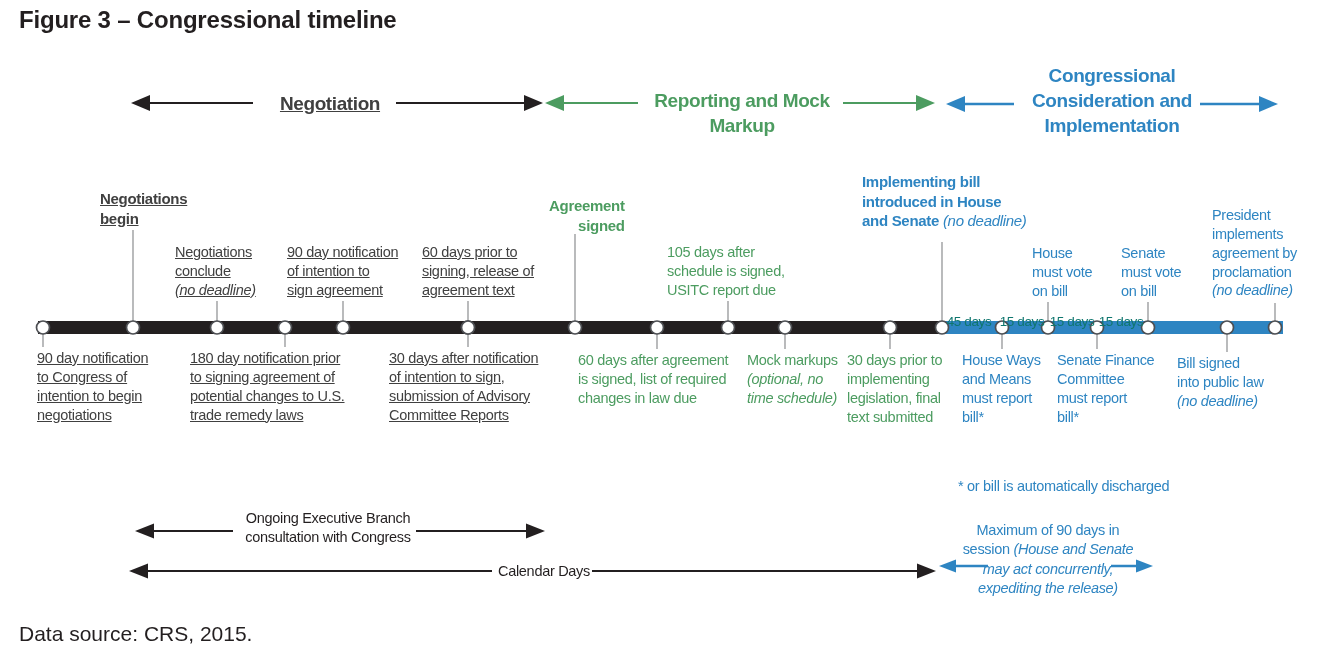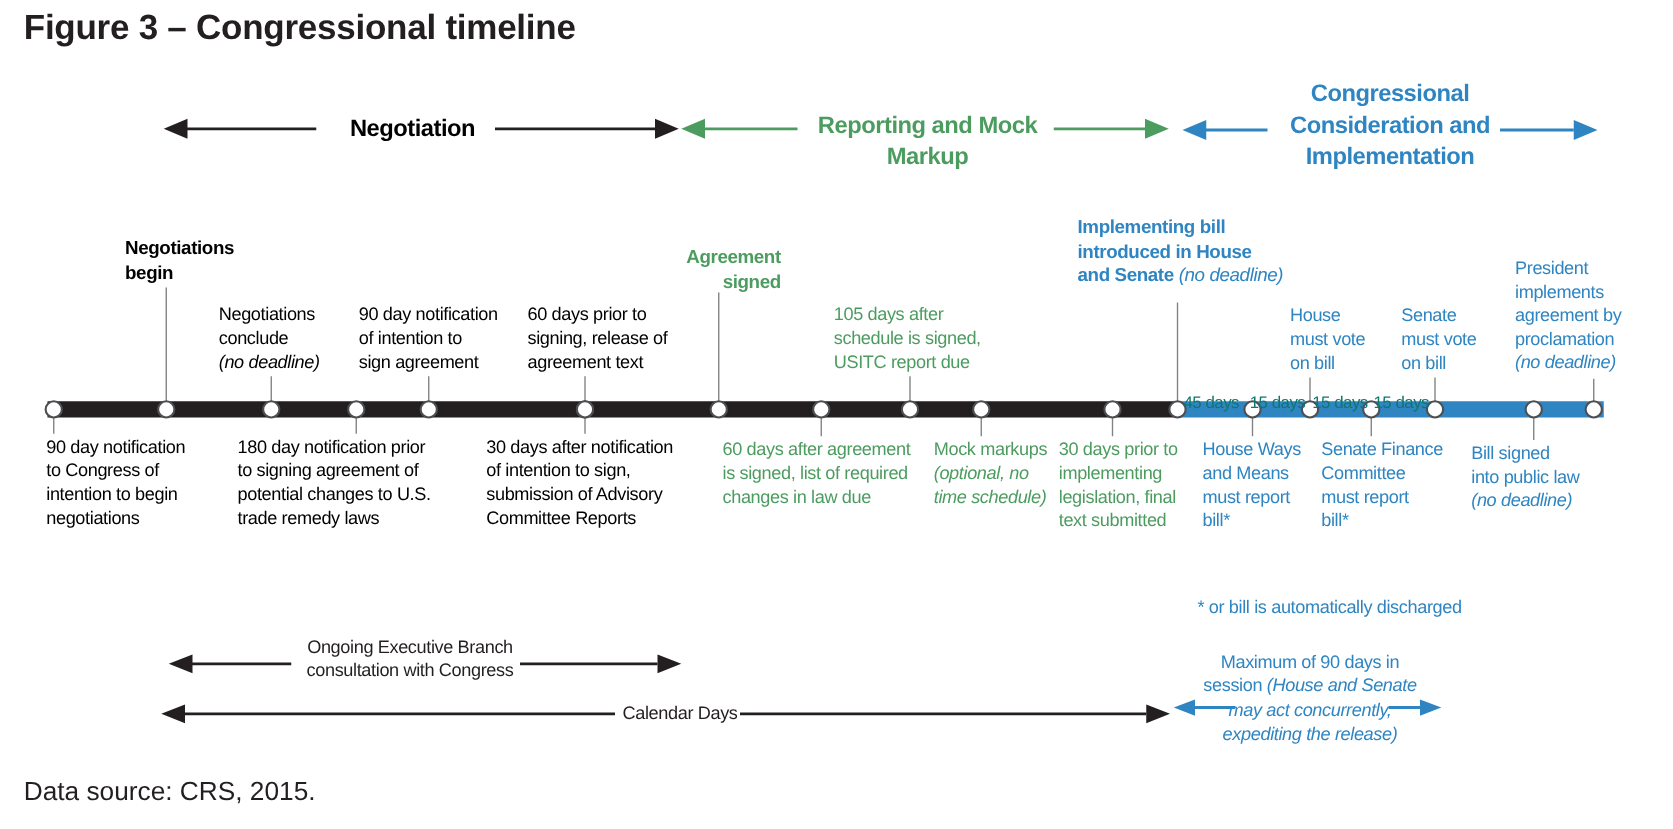--- a/index.html
+++ b/index.html
@@ -1,23 +1,23 @@
 <!DOCTYPE html>
 <html><head>
 <meta charset="utf-8">
 <style>
   html,body{margin:0;padding:0;background:#fff;}
   .stage{position:relative;width:1338px;height:663px;background:#fff;
          font-family:"Liberation Sans",sans-serif;color:#231f20;overflow:hidden;}
-  .title{position:absolute;left:19px;top:6px;font-size:28px;font-weight:bold;letter-spacing:-0.2px;}
+  .title{position:absolute;left:19px;top:6px;font-size:24px;font-weight:bold;letter-spacing:-0.2px;}
   .footer{position:absolute;left:19px;top:622px;font-size:21px;}
   svg.diagram{position:absolute;left:0;top:0;}
   .phase{position:absolute;text-align:center;font-weight:bold;font-size:19px;line-height:1.32;
          letter-spacing:-0.4px;transform:translateX(-50%);white-space:nowrap;}
-  .col-black{color:#000000;}
+  .col-black{color:#404040;text-decoration:underline;}
   .col-green{color:#4c9c60;}
   .col-blue{color:#2e85c2;}
   .ev-label{position:absolute;font-size:14.5px;line-height:1.3;letter-spacing:-0.3px;white-space:nowrap;}
   .ev-label.bold{font-weight:bold;font-size:15px;}
   .it{font-style:italic;}
   .nb{font-weight:normal;}
   .duration{position:absolute;top:314px;transform:translateX(-50%);font-size:13.5px;
             letter-spacing:-0.4px;white-space:nowrap;color:#0f766e;}
   .note{position:absolute;color:#2e85c2;font-size:14.5px;letter-spacing:-0.3px;line-height:1.33;white-space:nowrap;}
   .center{text-align:center;transform:translateX(-50%);}

